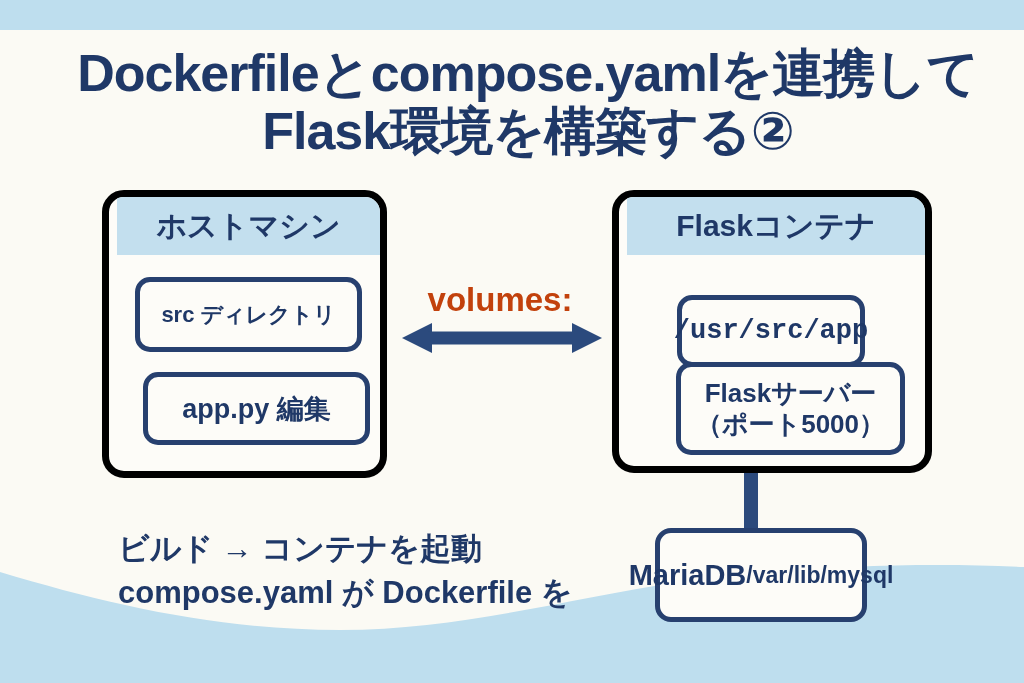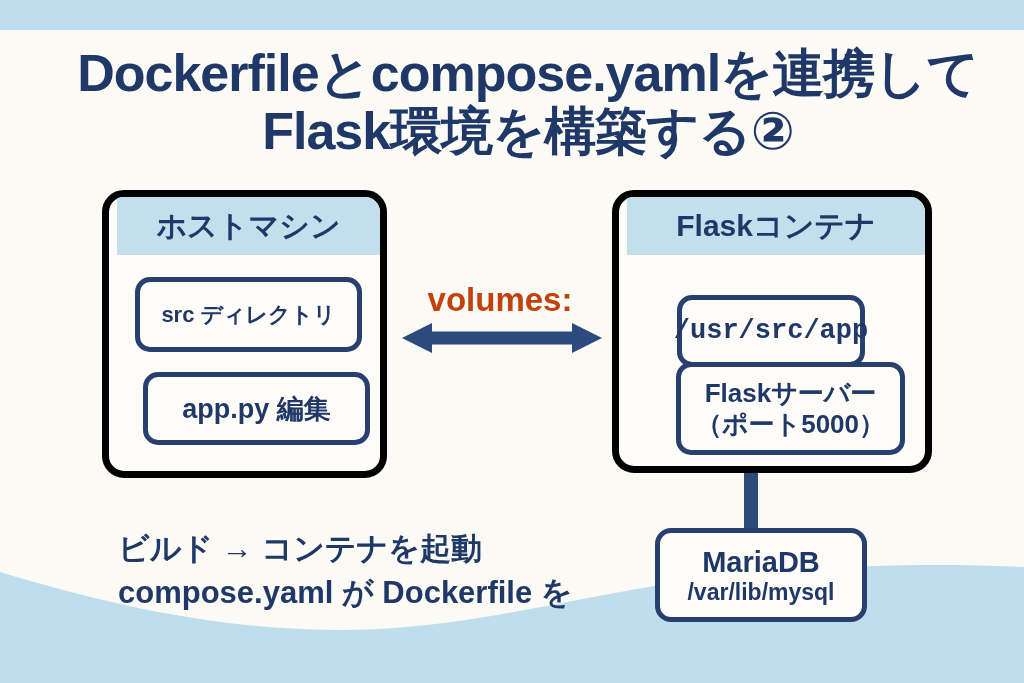--- a/index.html
+++ b/index.html
@@ -99,21 +99,21 @@
     z-index: 2;
   }
   .mariadb-box {
     position: absolute;
     left: 655px; top: 528px;
     width: 212px; height: 94px;
     background: #fdfcf8;
     border: 5px solid #27406f;
     border-radius: 16px;
     display: flex;
-    flex-direction: column;
+    flex-direction: row;
     align-items: center;
     justify-content: center;
     color: #1f3867;
     z-index: 3;
   }
   .mariadb-title { font-size: 29px; line-height: 34px; }
   .mariadb-path  { font-size: 23px; line-height: 27px; }
   .note {
     position: absolute;
     left: 118px; top: 527px;

